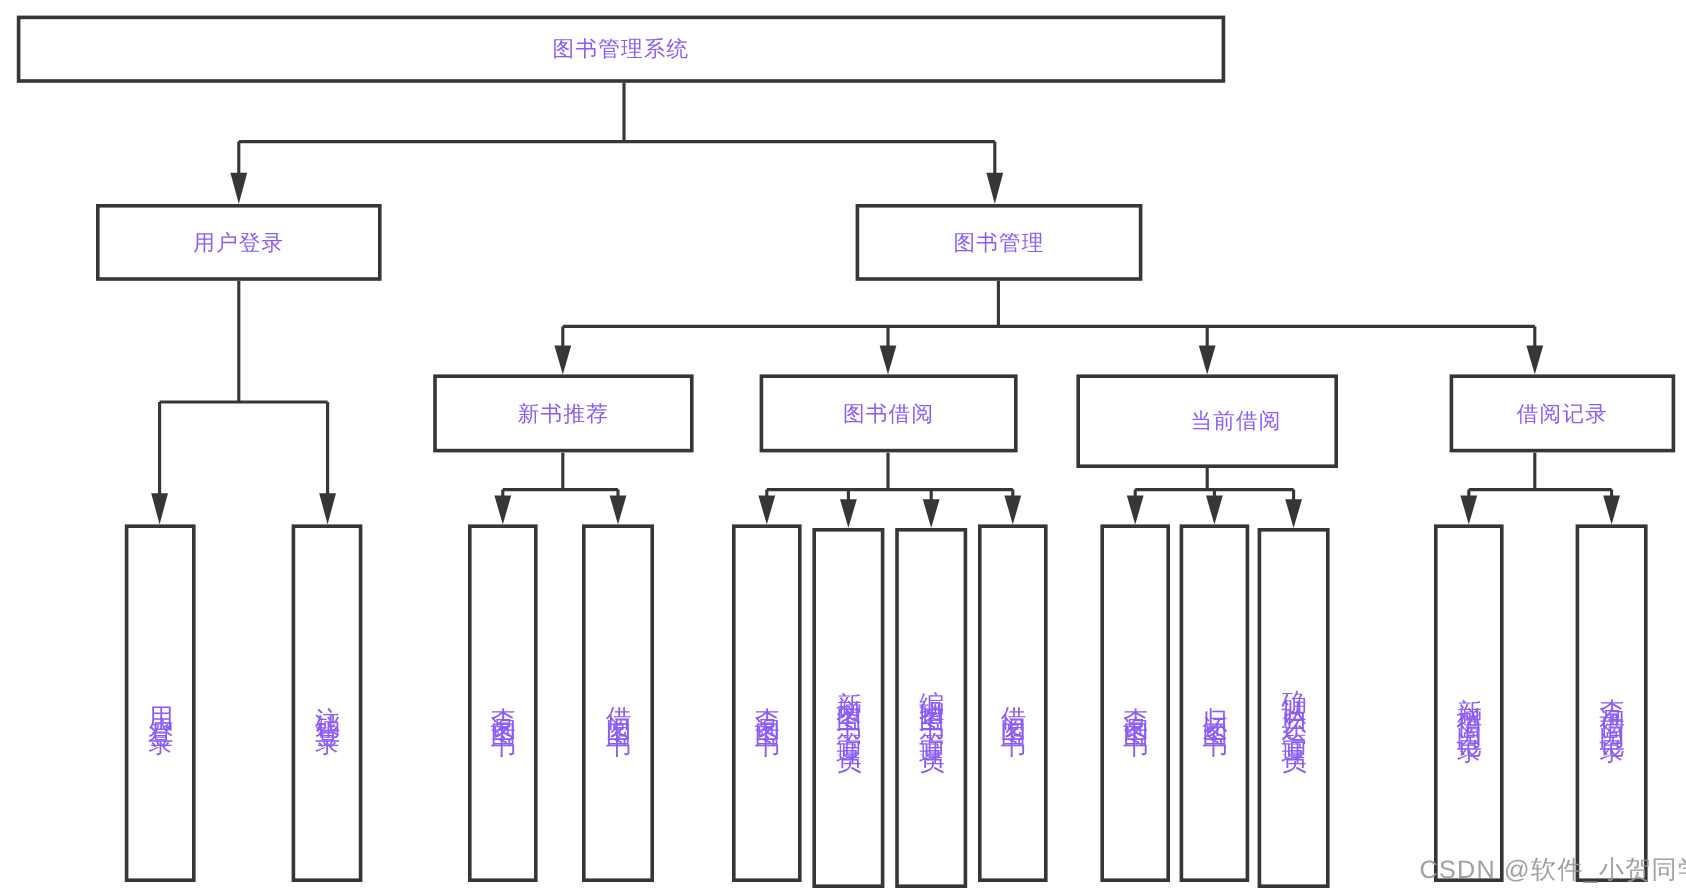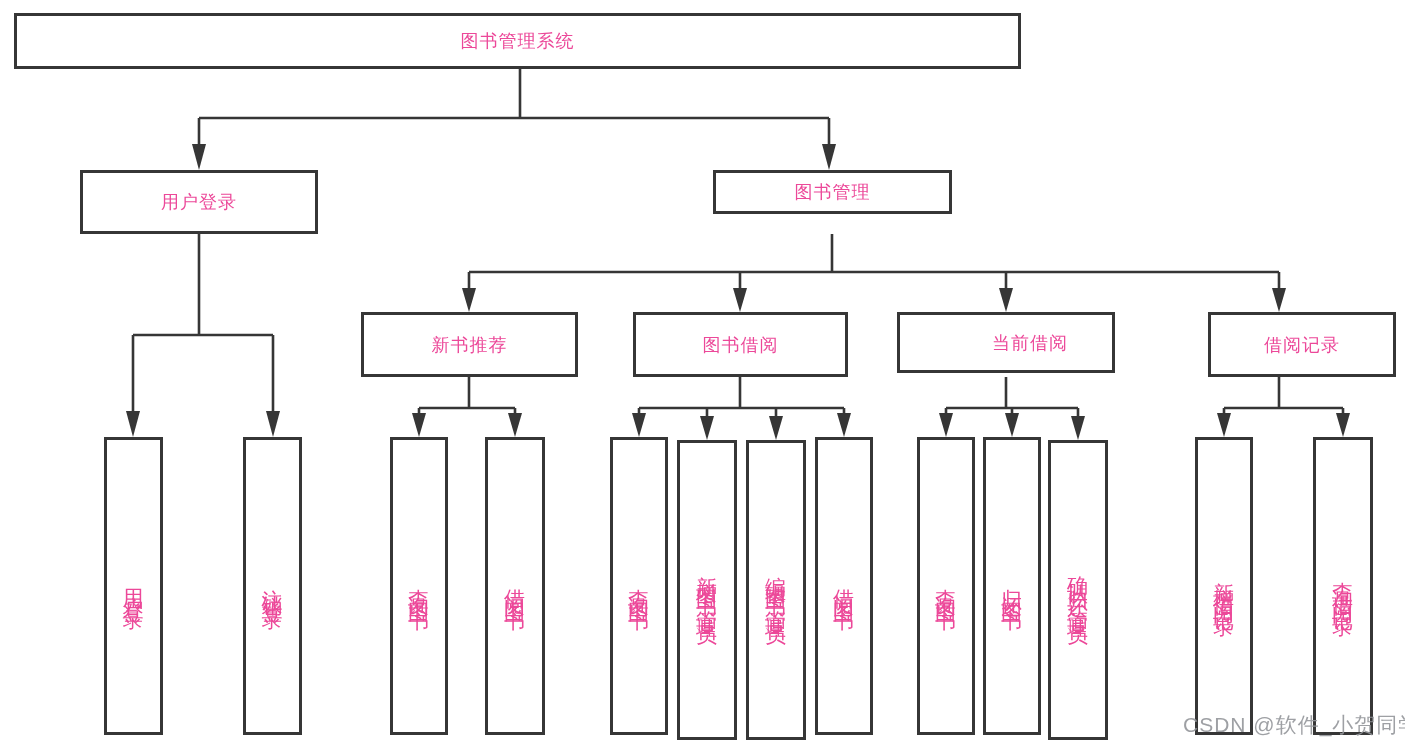--- a/index.html
+++ b/index.html
@@ -23,21 +23,21 @@
     z-index: 1;
   }
   .node {
     position: absolute;
     box-sizing: border-box;
     border: 3px solid #363636;
     background: #ffffff;
     display: flex;
     align-items: center;
     justify-content: center;
-    color: #ec4899;
+    color: #8b5cf6;
     font-size: 18px;
     letter-spacing: 1px;
     z-index: 2;
   }
   .vnode {
     font-size: 21px;
   }
   .vnode .vtext {
     writing-mode: vertical-rl;
     letter-spacing: 7px;
@@ -100,31 +100,31 @@
     </g>
   </svg>
 
   <div class="node" style="left:14px; top:13px; width:1007px; height:56px;">
     <span>图书管理系统</span>
   </div>
 
   <div class="node" style="left:80px; top:170px; width:238px; height:64px;">
     <span>用户登录</span>
   </div>
-  <div class="node" style="left:713px; top:170px; width:239px; height:44px;">
+  <div class="node" style="left:713px; top:170px; width:239px; height:64px;">
     <span>图书管理</span>
   </div>
 
   <div class="node" style="left:633px; top:312px; width:215px; height:65px;">
     <span>图书借阅</span>
   </div>
   <div class="node" style="left:361px; top:312px; width:217px; height:65px;">
     <span>新书推荐</span>
   </div>
-  <div class="node" style="left:897px; top:312px; width:218px; height:61px;padding-left:48px;">
+  <div class="node" style="left:897px; top:312px; width:218px; height:78px;padding-left:48px;">
     <span>当前借阅</span>
   </div>
   <div class="node" style="left:1208px; top:312px; width:188px; height:65px;">
     <span>借阅记录</span>
   </div>
 
   <div class="node vnode" style="left:104px; top:437px; width:59px; height:298px;">
     <span class="vtext">用户登录</span>
   </div>
   <div class="node vnode" style="left:243px; top:437px; width:59px; height:298px;">

